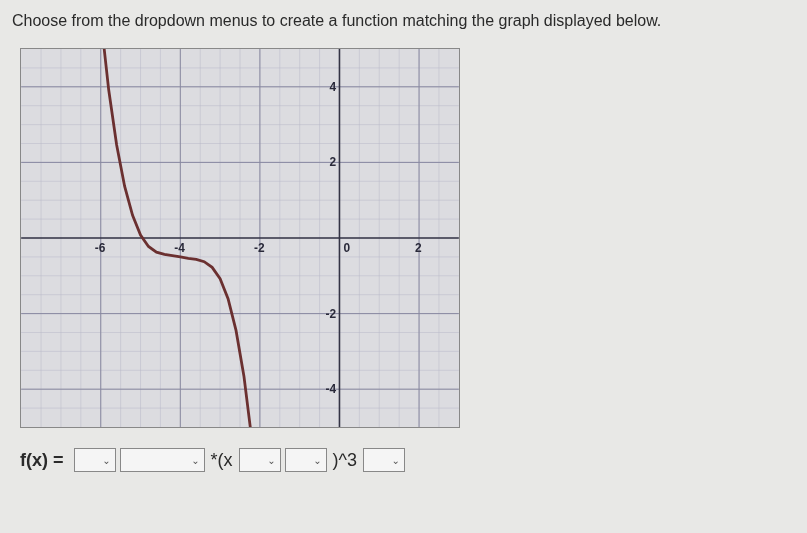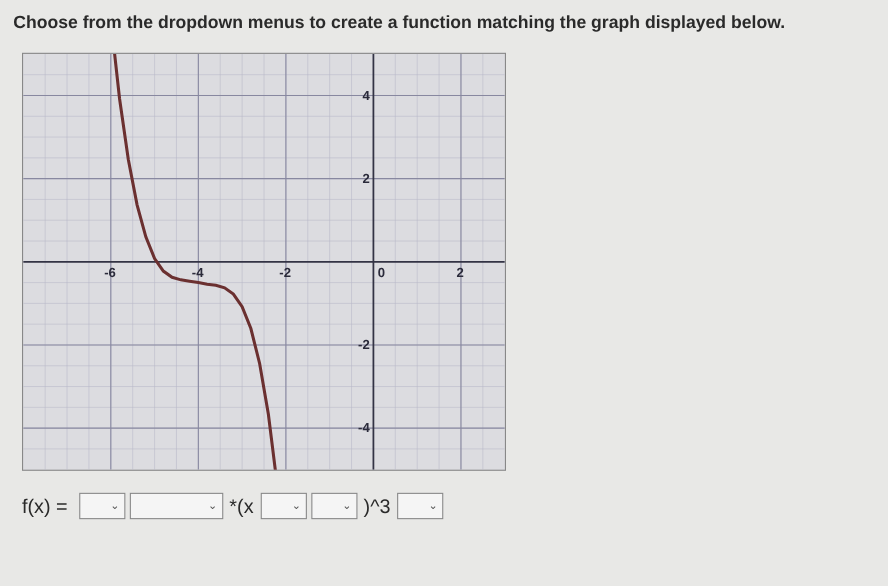--- a/index.html
+++ b/index.html
@@ -6,21 +6,21 @@
     body {
       font-family: Arial, sans-serif;
       background: #e8e8e6;
       padding: 12px;
       width: 807px;
       height: 533px;
     }
     .instruction {
       font-size: 16px;
       color: #2a2a2a;
-      font-weight: 700;
+      font-weight: 400;
       margin-bottom: 18px;
     }
     .graph-container {
       position: relative;
       width: 440px;
       height: 380px;
       background: #dcdce0;
       border: 1px solid #888;
       margin-bottom: 20px;
       margin-left: 8px;
@@ -33,20 +33,21 @@
     .equation-row {
       display: flex;
       align-items: center;
       gap: 4px;
       font-size: 18px;
       color: #2a2a2a;
       margin-left: 8px;
     }
     .equation-label {
       margin-right: 6px;
+      font-weight: bold;
     }
     .dropdown {
       display: inline-flex;
       align-items: center;
       justify-content: flex-end;
       min-width: 38px;
       height: 24px;
       background: #f5f5f5;
       border: 1px solid #888;
       padding: 0 4px;

